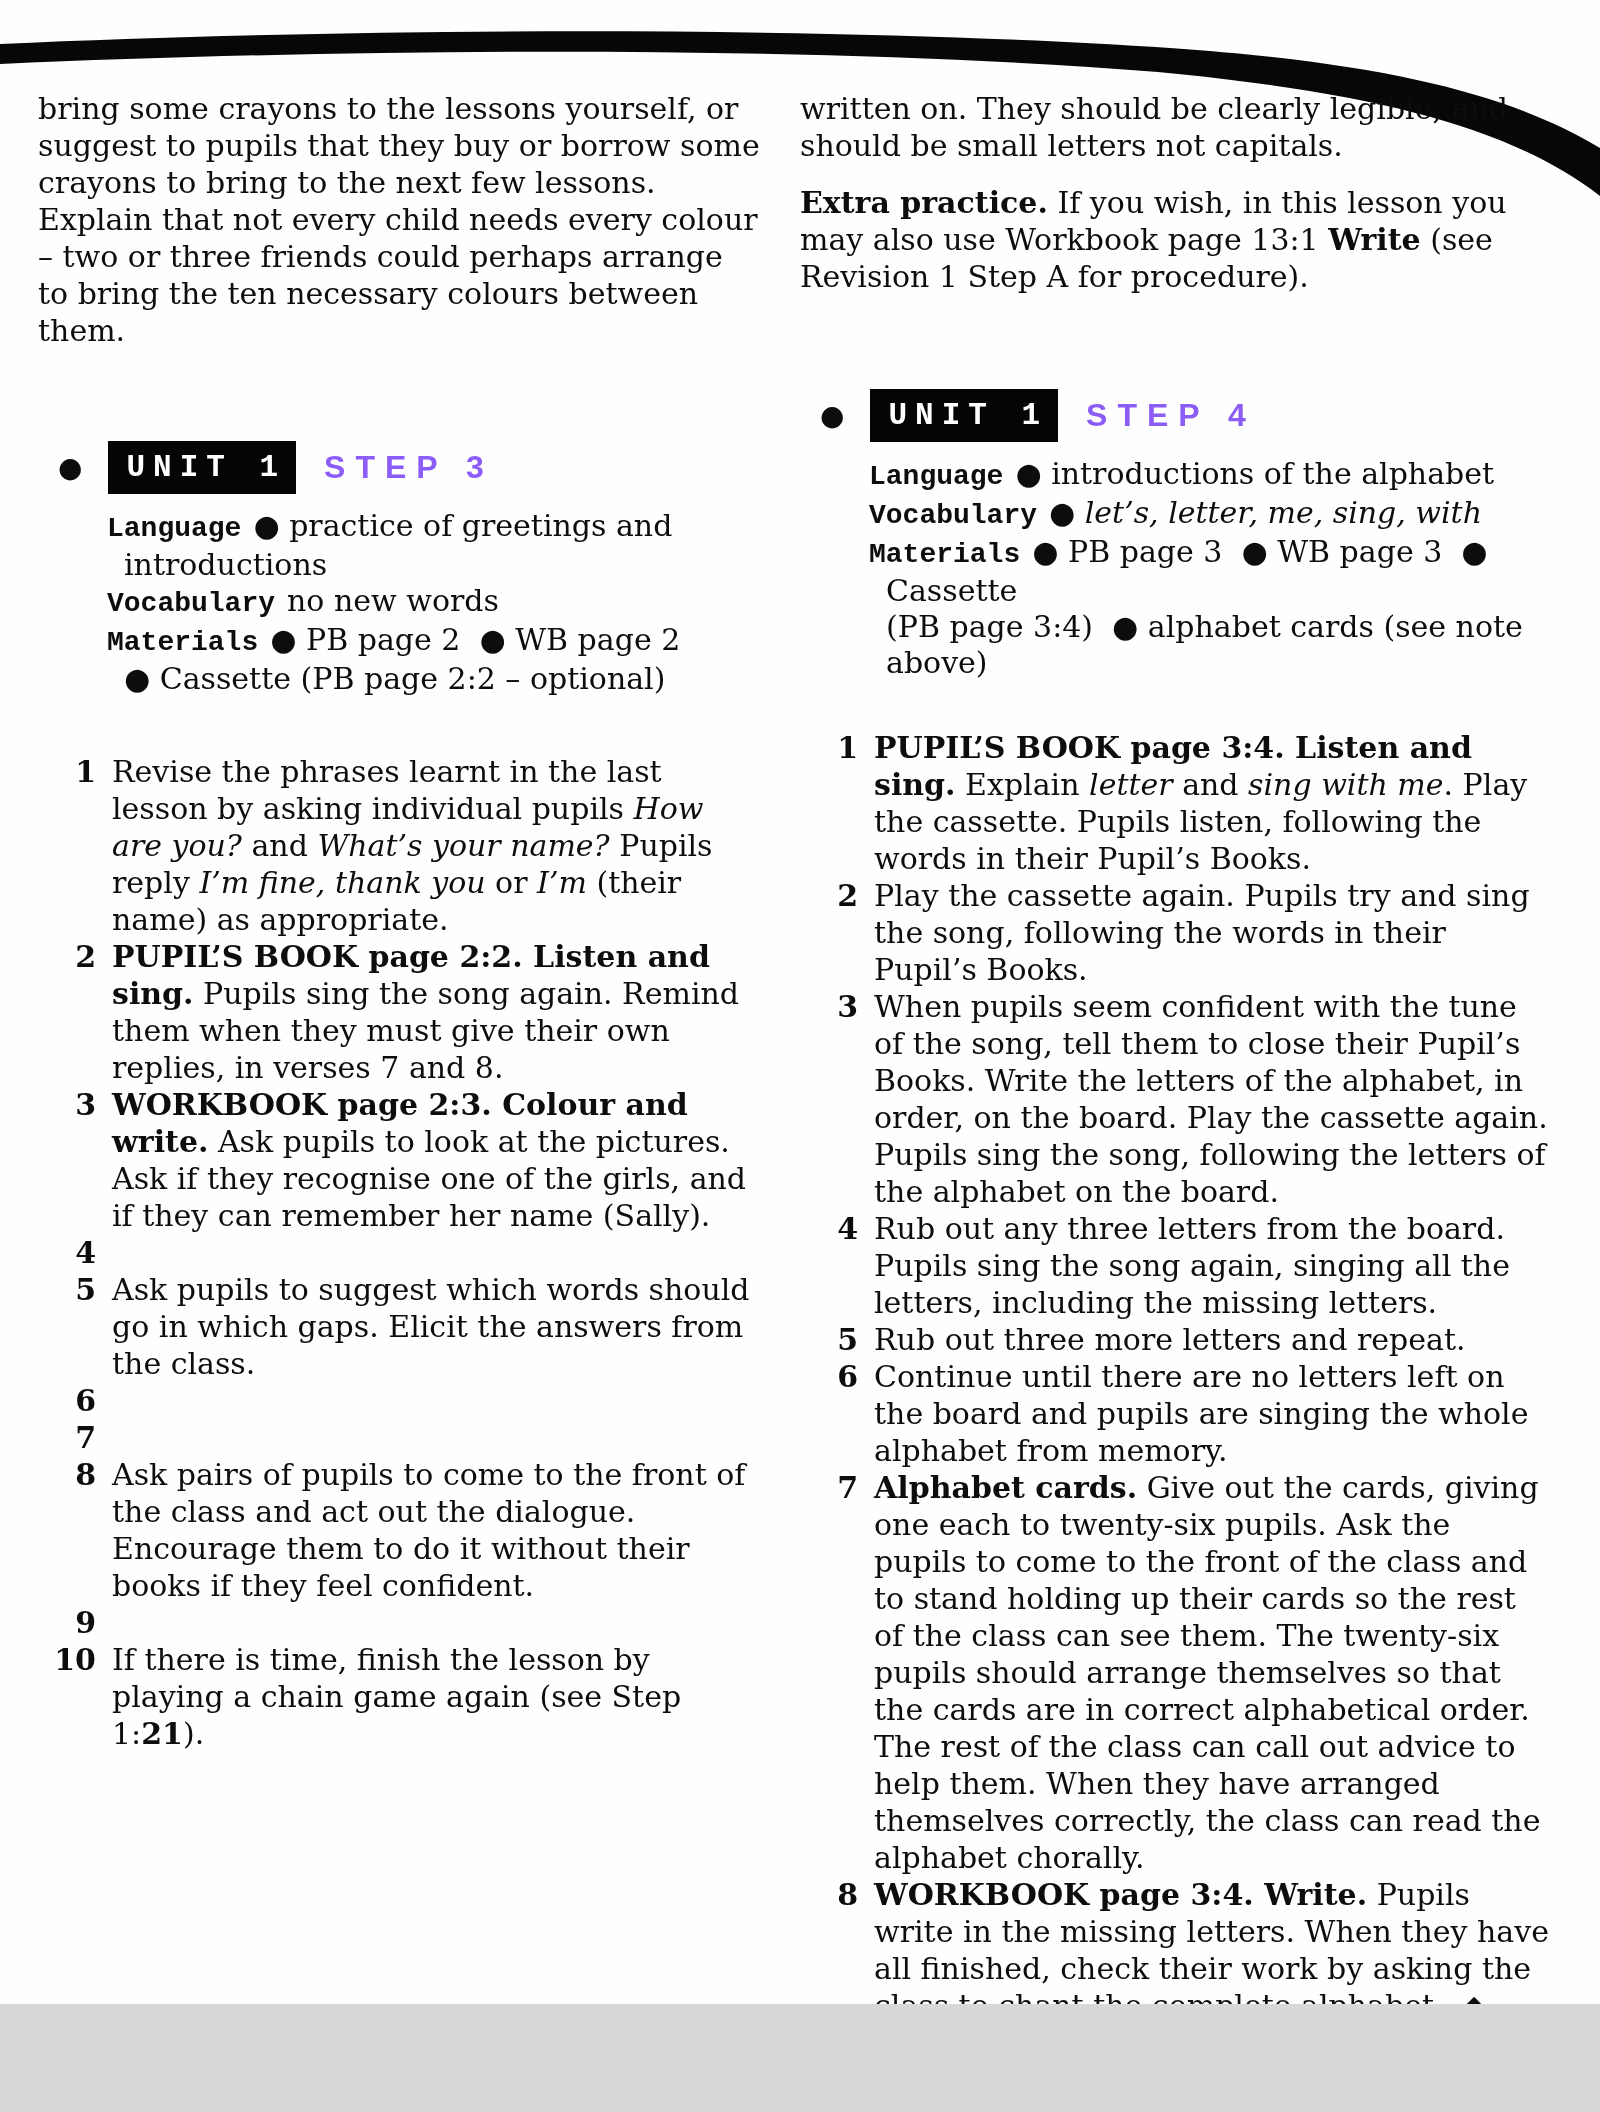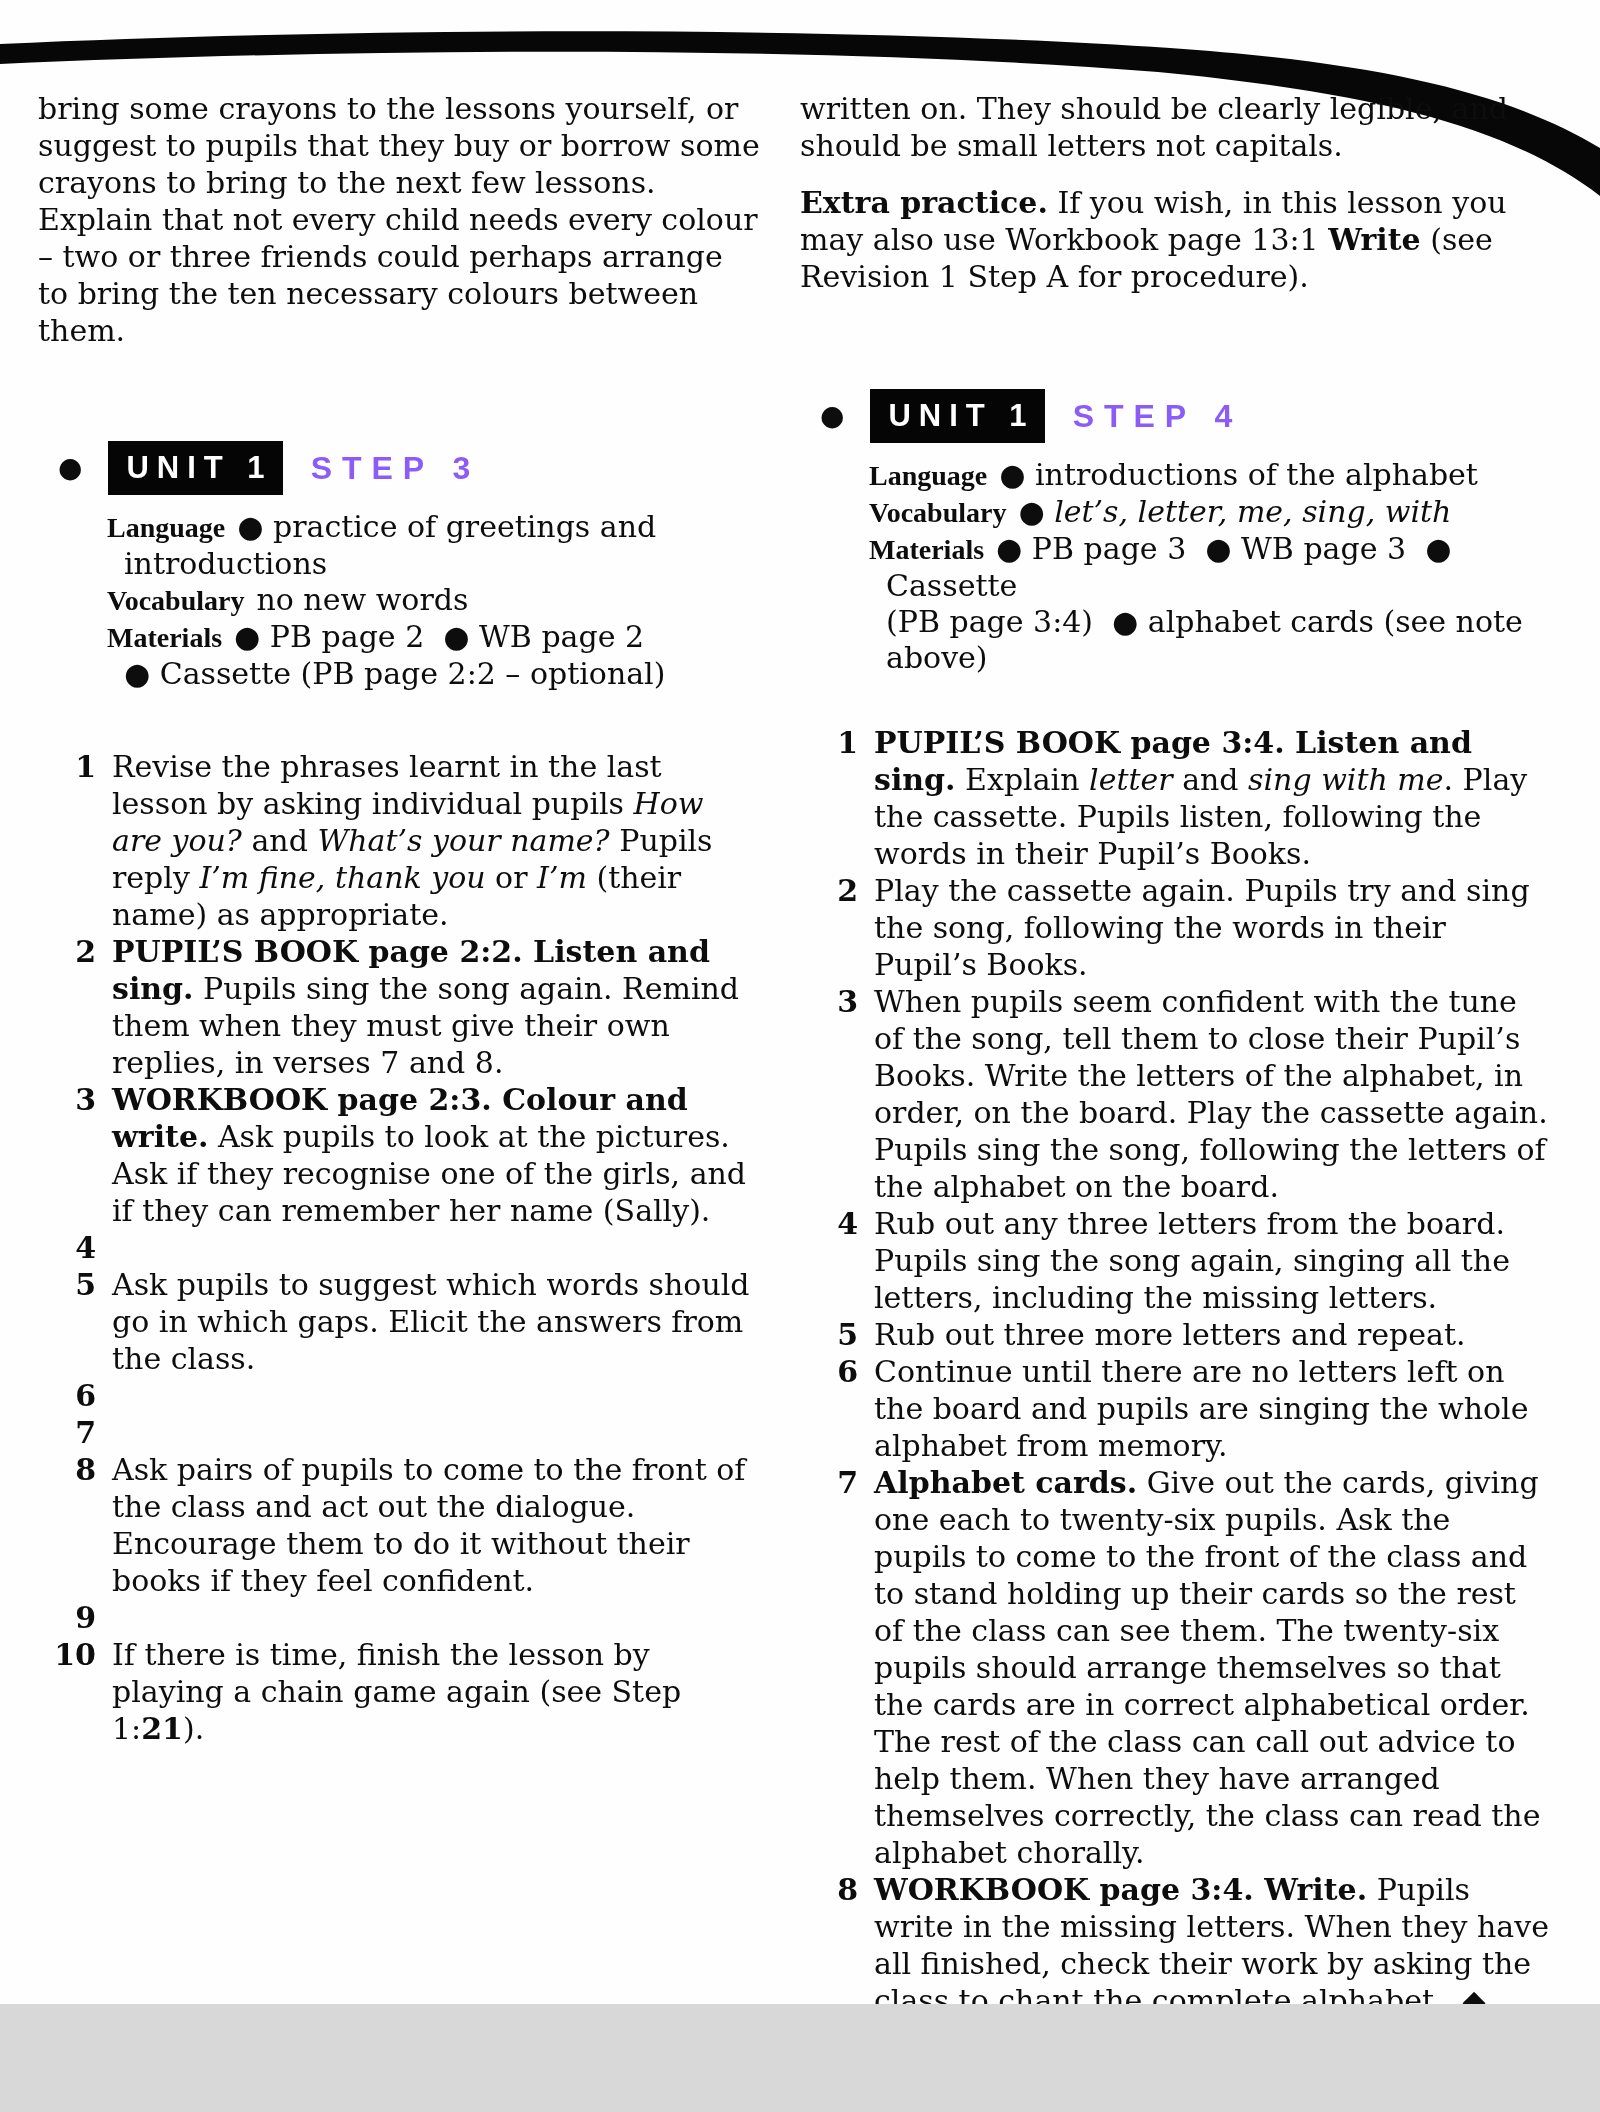--- a/index.html
+++ b/index.html
@@ -14,32 +14,32 @@
   .col-left  { left:38px;  width:722px; }
   .col-right { left:800px; width:752px; }
   .body-par { margin:0; font-size:30px; line-height:37px; }
   .gap-extra { margin-top:20px; }
 
   .unit-header { display:flex; align-items:center; margin-top:92px; }
   .col-right .unit-header { margin-top:94px; }
   .hdr-bullet { font-size:28px; margin-left:20px; margin-right:26px; line-height:1; }
   .unit-box {
     display:inline-block; background:#050505; color:#ffffff;
-    font-family:Liberation Sans, sans-serif; font-weight:bold;
+    font-family:Liberation Mono, monospace; font-weight:bold;
     font-size:31px; letter-spacing:8px; padding:9px 10px 9px 18px;
   }
   .step-label {
     font-family:"Liberation Sans", sans-serif; font-weight:bold;
     font-size:32px; letter-spacing:10px; margin-left:28px; color:#8b5cf6;
   }
 
   .info { margin-left:69px; margin-top:14px; font-size:30px; line-height:36px; }
   .info-row { padding-left:17px; text-indent:-17px; }
   .lbl {
-    font-family:Liberation Serif, serif; font-weight:bold;
+    font-family:Liberation Mono, monospace; font-weight:bold;
     font-size:28px; margin-right:12px;
   }
 
   .steps { margin-top:56px; font-size:30px; line-height:37px; }
   .col-right .steps { margin-top:48px; }
   .step { display:flex; }
   .step .n { flex:none; width:58px; text-align:right; padding-right:16px; font-weight:bold; }
   .step .t { flex:1; }
   .sc { letter-spacing:4px; }
   .page-num {

